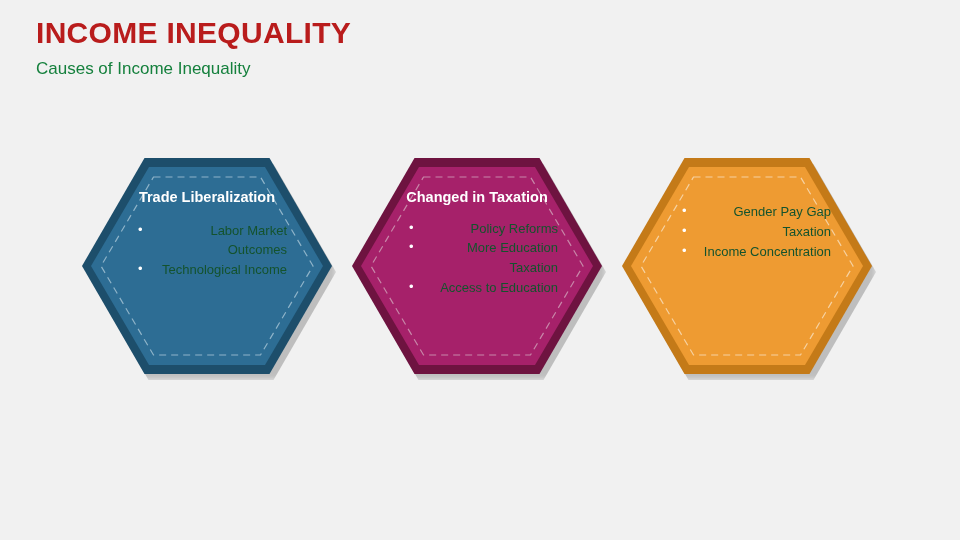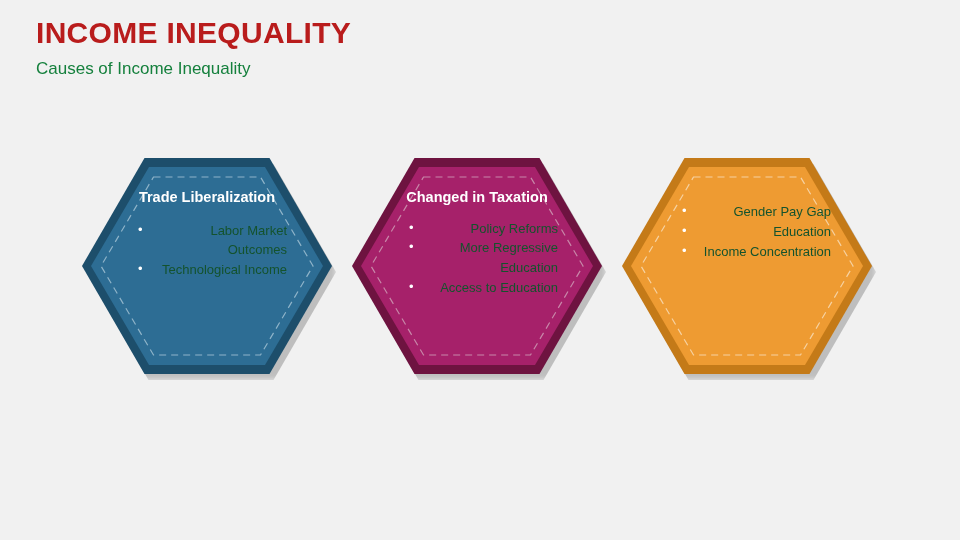--- a/index.html
+++ b/index.html
@@ -194,38 +194,38 @@
       <div class="hex-inner" style="background: rgb(166, 33, 106);"></div>
       <div class="hex-dash">
         <svg viewBox="0 0 214 180" preserveAspectRatio="none">
           <polygon points="53.5,1 160.5,1 213,90 160.5,179 53.5,179 1,90" fill="none" stroke-width="1.2" stroke-dasharray="7 5" stroke="#c888a9"></polygon>
         </svg>
       </div>
       <div class="hex-content">
         <div class="hex-heading">Changed in Taxation</div>
         <ul class="hex-list">
           <li>Policy Reforms</li>
-          <li>More Regressive Education</li>
+          <li>More Education Taxation</li>
           <li>Access to Education</li>
         </ul>
       </div>
     </div>
 
     <div class="hex-card c3">
       <div class="hex-shadow"></div>
       <div class="hex-outer" style="background: rgb(196, 122, 24);"></div>
       <div class="hex-inner" style="background: rgb(238, 155, 50);"></div>
       <div class="hex-dash">
         <svg viewBox="0 0 214 180" preserveAspectRatio="none">
           <polygon points="53.5,1 160.5,1 213,90 160.5,179 53.5,179 1,90" fill="none" stroke-width="1.2" stroke-dasharray="7 5" stroke="#f6d2a2"></polygon>
         </svg>
       </div>
       <div class="hex-content">
         <ul class="hex-list">
           <li>Gender Pay Gap</li>
-          <li>Education</li>
+          <li>Taxation</li>
           <li>Income Concentration</li>
         </ul>
       </div>
     </div>
 
   </div>
 </div>
 
 </body></html>

